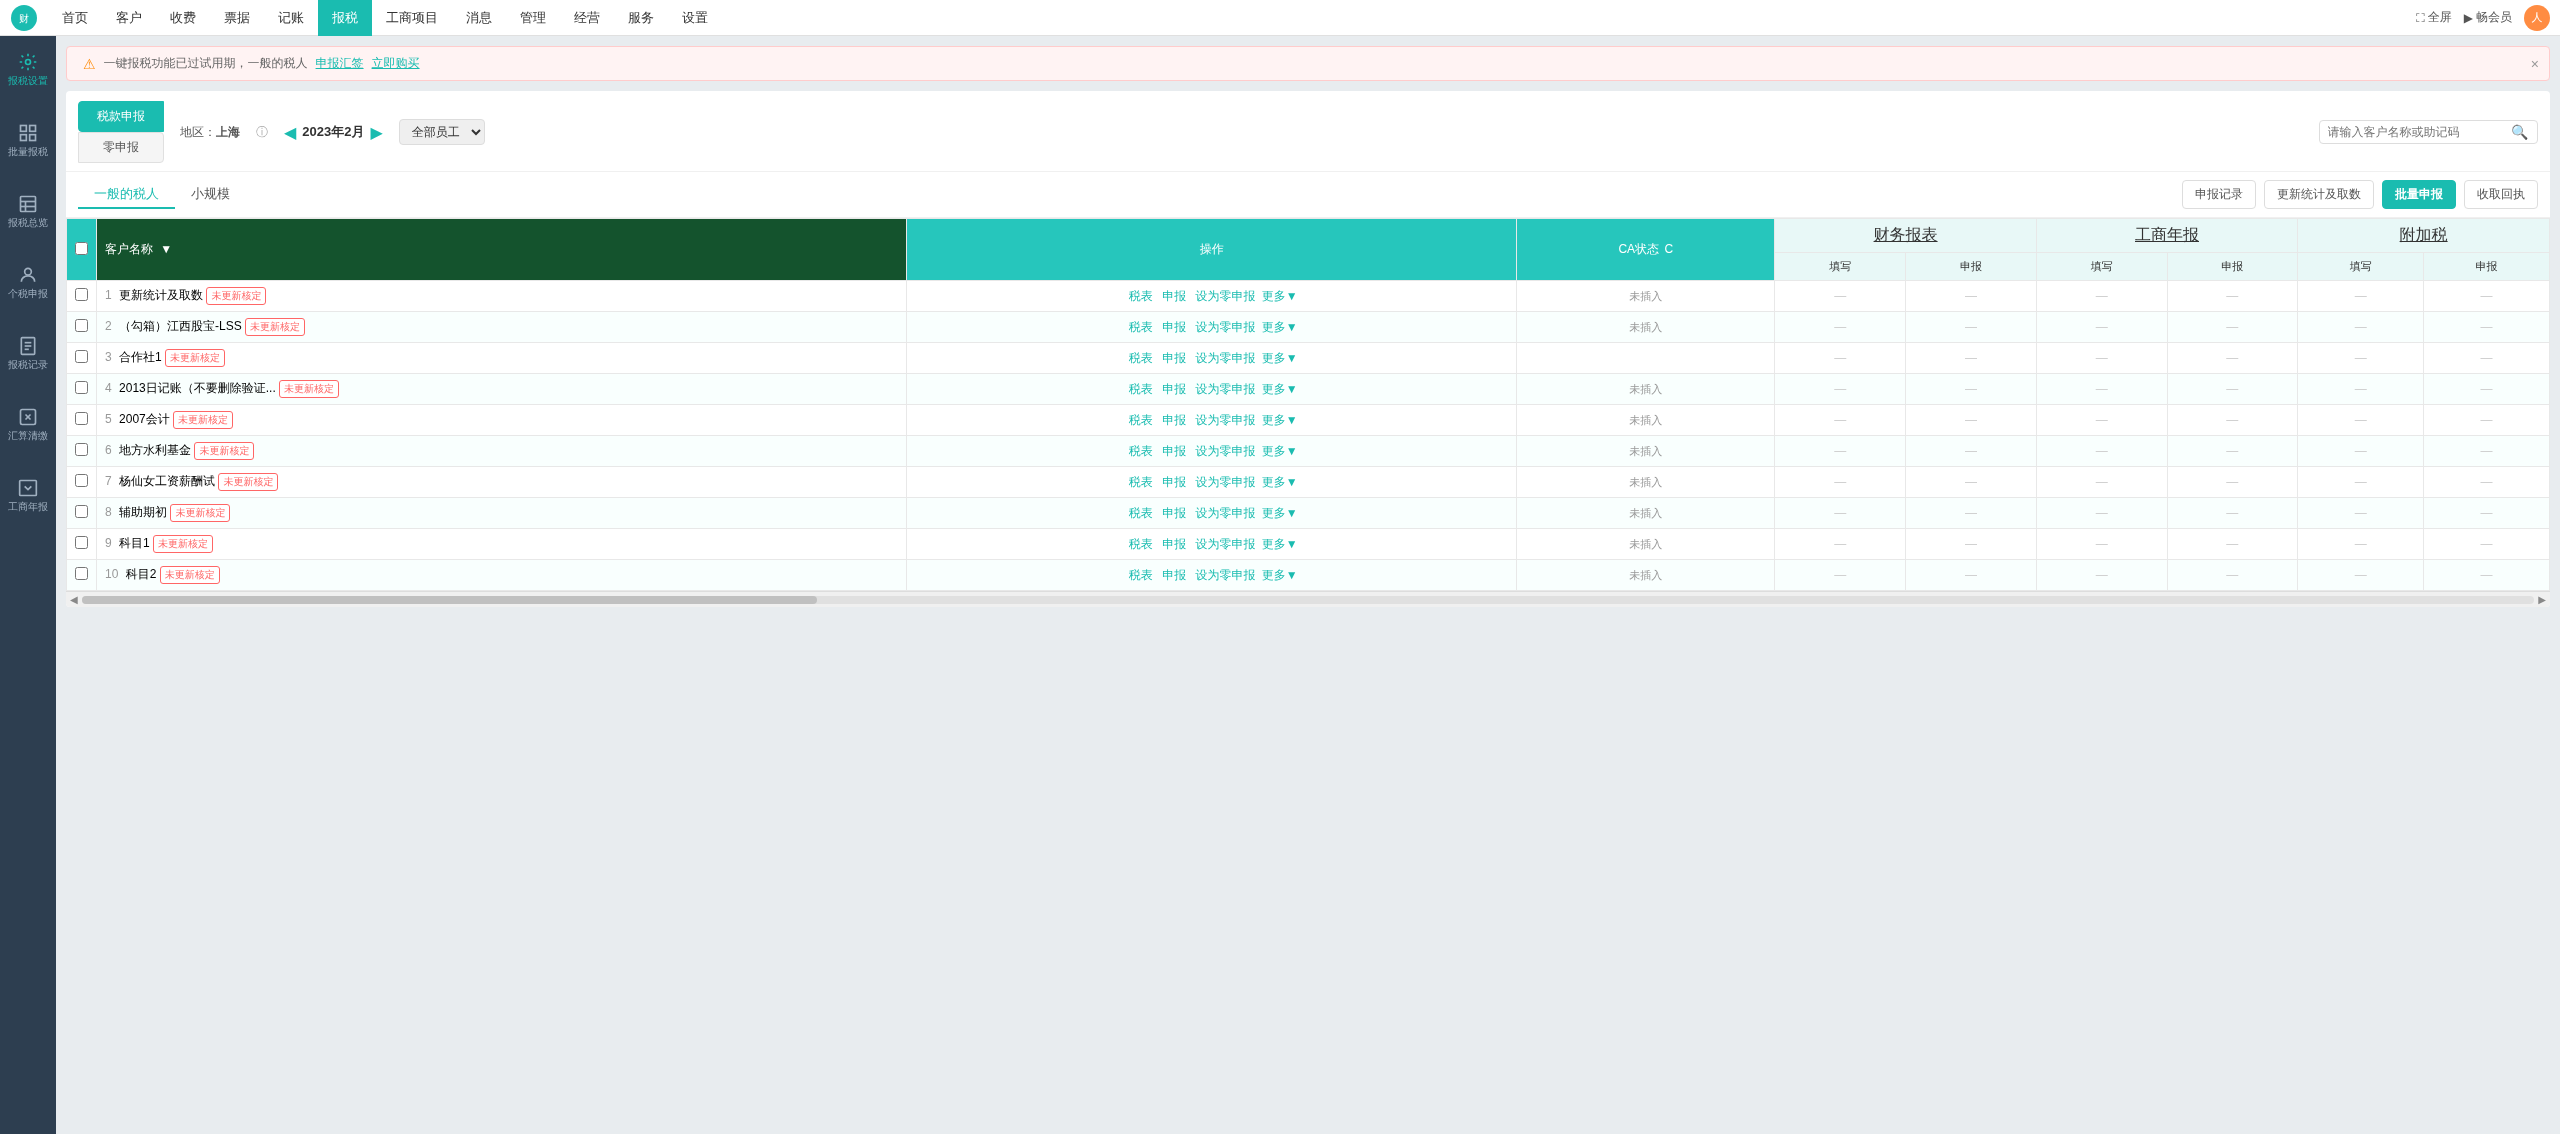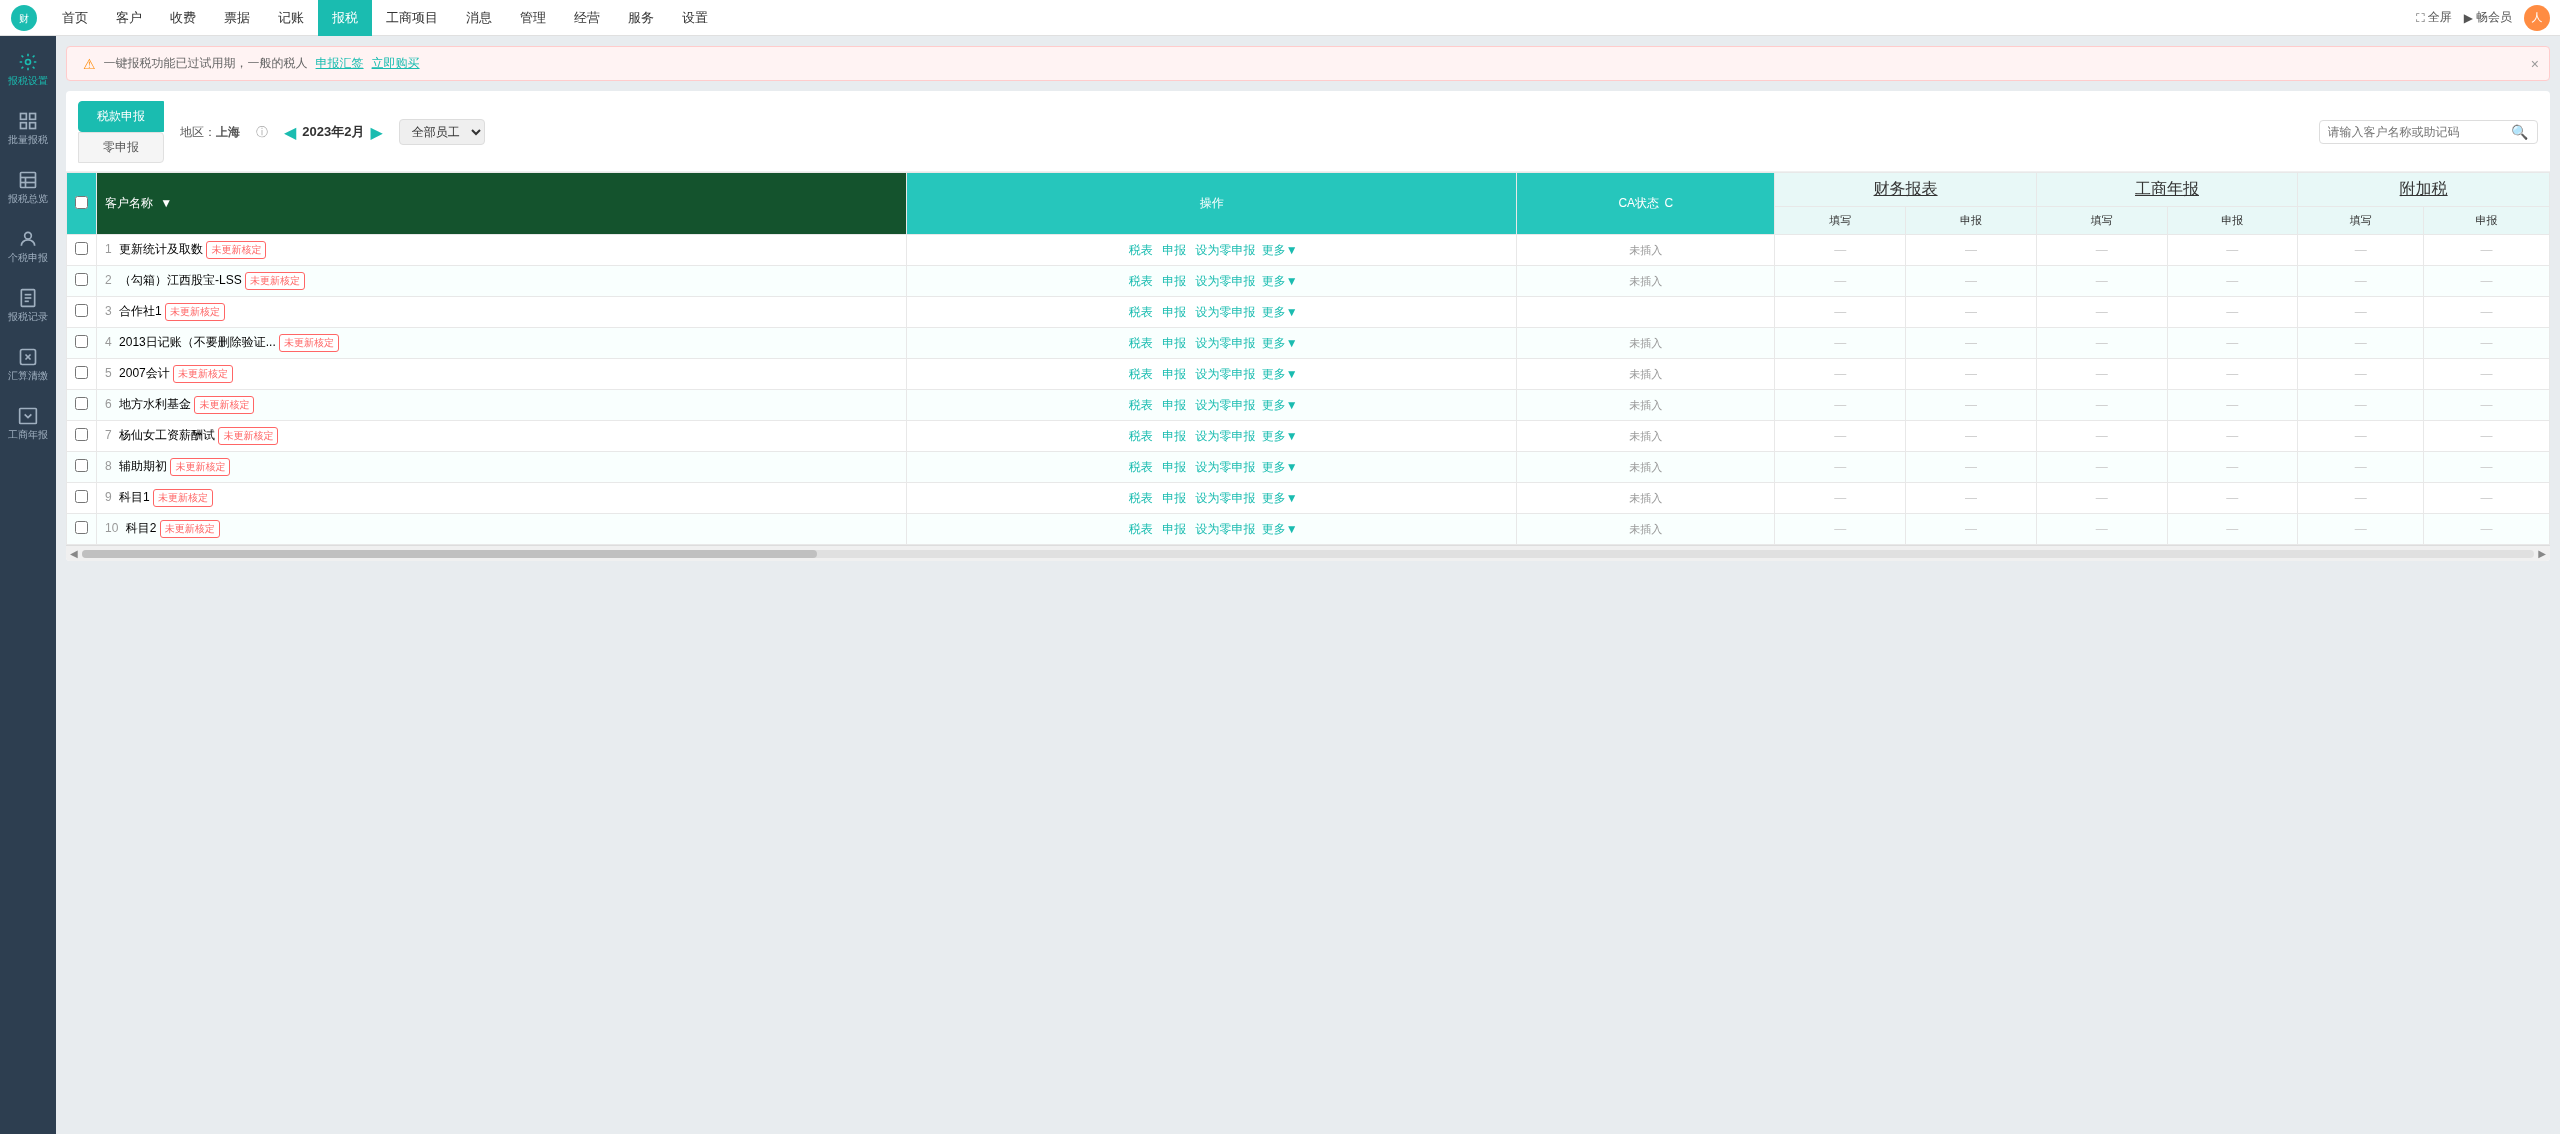--- a/index.html
+++ b/index.html
@@ -69,21 +69,21 @@
     }
 
     
     .sidebar {
       width: 56px;
       background: #2d3e50;
       display: flex;
       flex-direction: column;
       align-items: center;
       padding-top: 8px;
-      gap: 8px;
+      gap: 20px;
       overflow-y: auto;
     }
     .sidebar-item {
       width: 50px;
       display: flex;
       flex-direction: column;
       align-items: center;
       padding: 8px 4px;
       cursor: pointer;
       color: #a0b0c0;
@@ -400,20 +400,32 @@
           </div>
           <select class="staff-select">
             <option>全部员工</option>
           </select>
           <div class="search-box" style="margin-left:auto;">
             <input type="text" placeholder="请输入客户名称或助记码" style="">
             <span class="search-icon">🔍</span>
           </div>
         </div>
 
+        <div class="type-row">
+          <div class="type-tab active">一般的税人</div>
+          <div class="type-tab">小规模</div>
+          <div style="flex:1;"></div>
+
+          <div style="display:flex;gap:8px;">
+            <button class="action-btn">申报记录</button>
+            <button class="action-btn">更新统计及取数</button>
+            <button class="action-btn primary">批量申报</button>
+            <button class="action-btn">收取回执</button>
+          </div>
+        </div>
 
         <div style="overflow-x:auto;">
           <table class="data-table">
             <thead>
               <tr>
                 <th rowspan="2" style="width:24px;background:#26c6bc;">
                   <input type="checkbox" style="">
                 </th>
                 <th rowspan="2" style="min-width:180px;background:#14532d;text-align:left;">
                   <span>客户名称</span>

